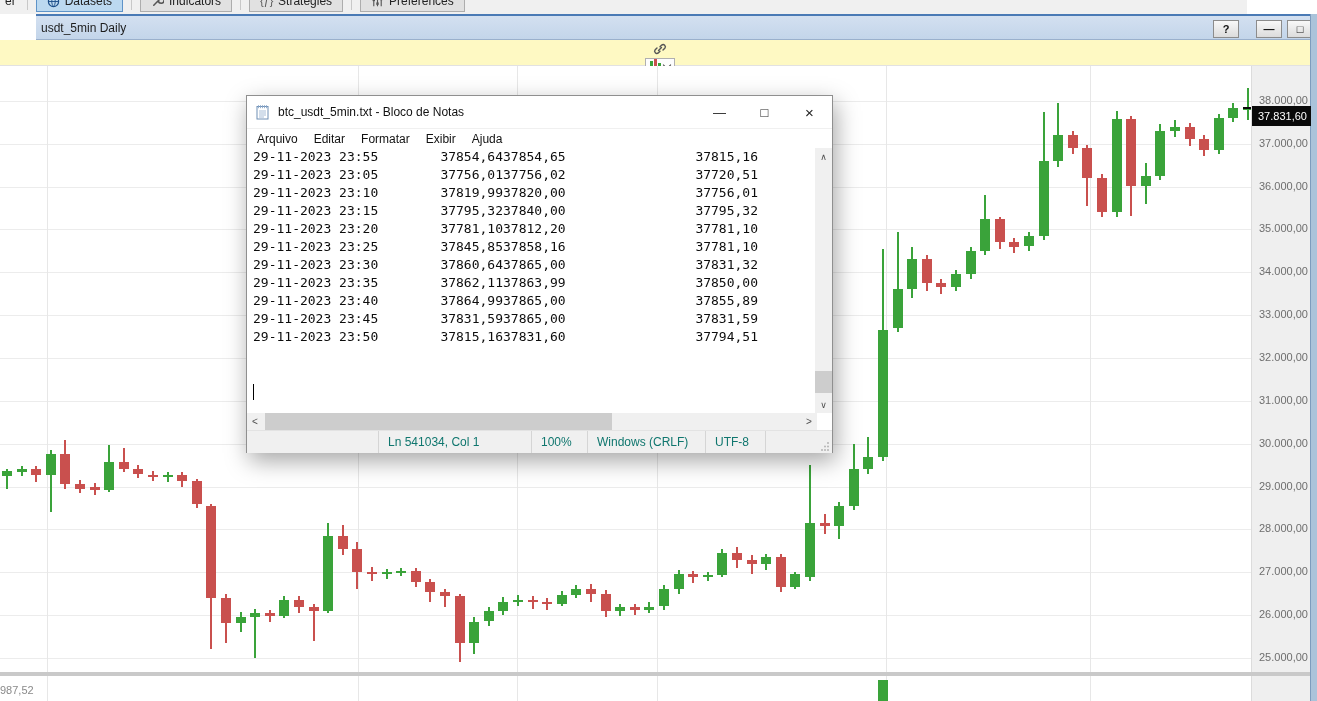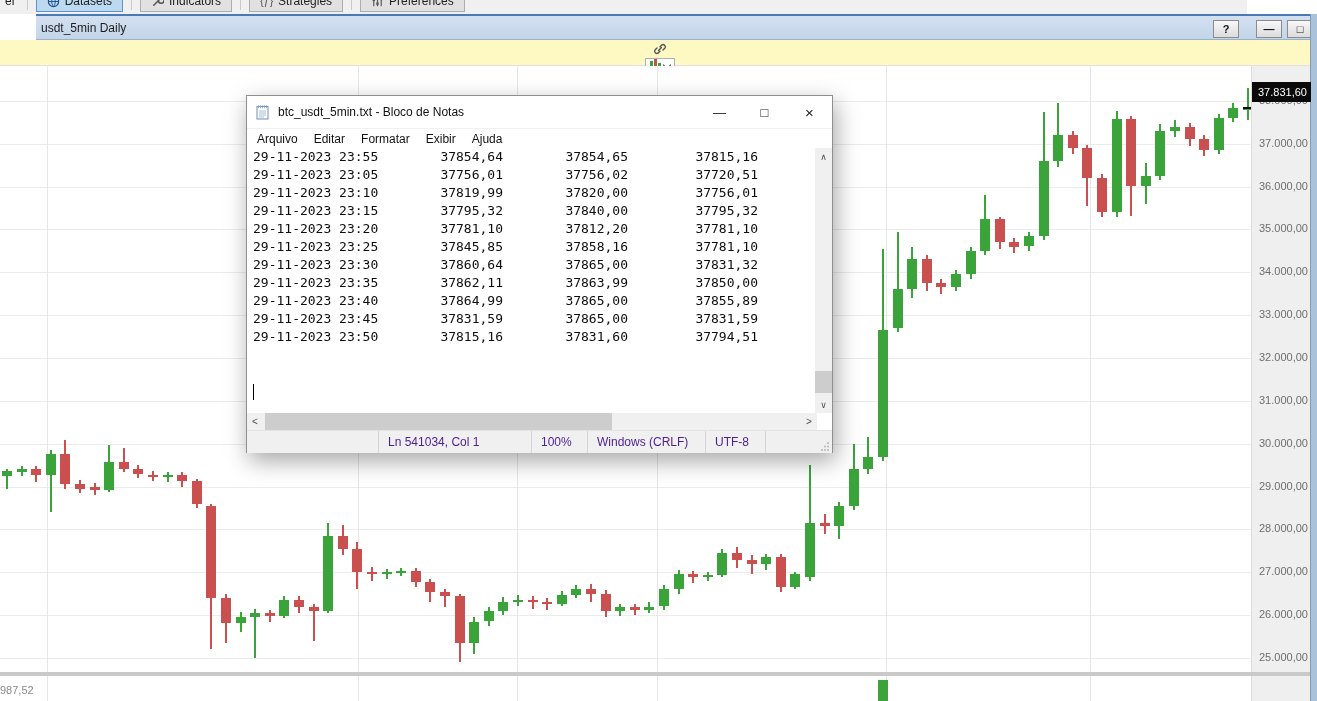--- a/index.html
+++ b/index.html
@@ -74,31 +74,31 @@
   .np-ico { margin:0 8px 0 9px; }
   .np-title-text { font-size:12px; color:#111; }
   .np-ctrls { position:absolute; right:0; top:0; height:33px; display:flex; }
   .np-btn { width:45px; height:33px; display:flex; align-items:center; justify-content:center; font-size:13px; color:#222; }
   .np-menu { height:19px; display:flex; align-items:center; padding-left:2px; background:#fff; }
   .np-menu span { font-size:12px; color:#111; padding:0 8px; }
   .np-body { position:relative; height:265px; background:#fff; overflow:hidden; font-family:"DejaVu Sans Mono", monospace; font-size:13px; color:#0d0d0d; }
   .nrow { display:flex; height:18px; line-height:18px; padding-left:6px; white-space:pre; }
   .nrow .c0 { width:165px; text-align:left; }
   .nrow .c1 { width:85px; text-align:right; }
-  .nrow .c2 { width:125px; text-align:right; }
+  .nrow .c2 { width:125px; }
   .nrow .c3 { width:130px; text-align:right; }
   .caret { position:absolute; left:6px; top:236px; width:1px; height:16px; background:#000; animation:blink 1s steps(1) infinite; }
   @keyframes blink { 50% { opacity:0; } }
   .vscroll { position:absolute; right:0; top:52px; width:17px; height:265px; background:#f0f0f0; display:block; }
   .vs-arrow { position:absolute; left:0; width:17px; height:17px; color:#505050; font-size:9px; display:flex; align-items:center; justify-content:center; }
   .vs-thumb { position:absolute; left:0; top:223px; width:17px; height:22px; background:#cdcdcd; }
   .hscroll { position:absolute; left:0; top:317px; width:570px; height:17px; background:#f0f0f0; }
   .hs-arrow { position:absolute; top:0; width:16px; height:17px; color:#505050; font-size:10px; display:flex; align-items:center; justify-content:center; }
   .hs-thumb { position:absolute; left:18px; top:0; width:347px; height:17px; background:#cdcdcd; }
-  .np-status { position:absolute; left:0; top:334px; width:585px; height:23px; background:#f0f0f0; border-top:1px solid #e3e3e3; display:flex; font-size:12px; color:#4c1d95; align-items:center; }
+  .np-status { position:absolute; left:0; top:334px; width:585px; height:23px; background:#f0f0f0; border-top:1px solid #e3e3e3; display:flex; font-size:12px; color:#0f766e; align-items:center; }
   .st-cell { height:100%; display:flex; align-items:center; border-left:1px solid #d5d5d5; padding-left:9px; }
   .st-lead { width:131px; border-left:none; }
   .st-ln { width:153px; }
   .st-zoom { width:56px; }
   .st-eol { width:118px; }
   .st-enc { width:60px; }
   .st-tail { flex:1; border-left:1px solid #d5d5d5; position:relative; }
   .grip { position:absolute; right:2px; bottom:2px; }
 </style>
 </head>
@@ -421,21 +421,21 @@
       <span class="vol-label">987,52</span>
     <div class="vgrid" style="left: 47px; height: 25px;"></div>
         <div class="vgrid" style="left: 358px; height: 25px;"></div>
         <div class="vgrid" style="left: 517px; height: 25px;"></div>
         <div class="vgrid" style="left: 657px; height: 25px;"></div>
         <div class="vgrid" style="left: 886px; height: 25px;"></div>
         <div class="vgrid" style="left: 1090px; height: 25px;"></div>
         <div class="cbody" style="left: 878px; top: 4px; height: 21px; background: rgb(58, 163, 58);"></div>
       </div>
     <div class="axis" id="axis">
-      <div class="lp-tag" id="lptag" style="top: 16px;">37.831,60</div>
+      <div class="lp-tag" id="lptag" style="top: 40px;">37.831,60</div>
     <div class="axis-label" style="top: 27.8px;">38.000,00</div>
         <div class="axis-label" style="top: 70.7px;">37.000,00</div>
         <div class="axis-label" style="top: 113.6px;">36.000,00</div>
         <div class="axis-label" style="top: 156.4px;">35.000,00</div>
         <div class="axis-label" style="top: 199.3px;">34.000,00</div>
         <div class="axis-label" style="top: 242.1px;">33.000,00</div>
         <div class="axis-label" style="top: 285px;">32.000,00</div>
         <div class="axis-label" style="top: 327.8px;">31.000,00</div>
         <div class="axis-label" style="top: 370.7px;">30.000,00</div>
         <div class="axis-label" style="top: 413.6px;">29.000,00</div>

